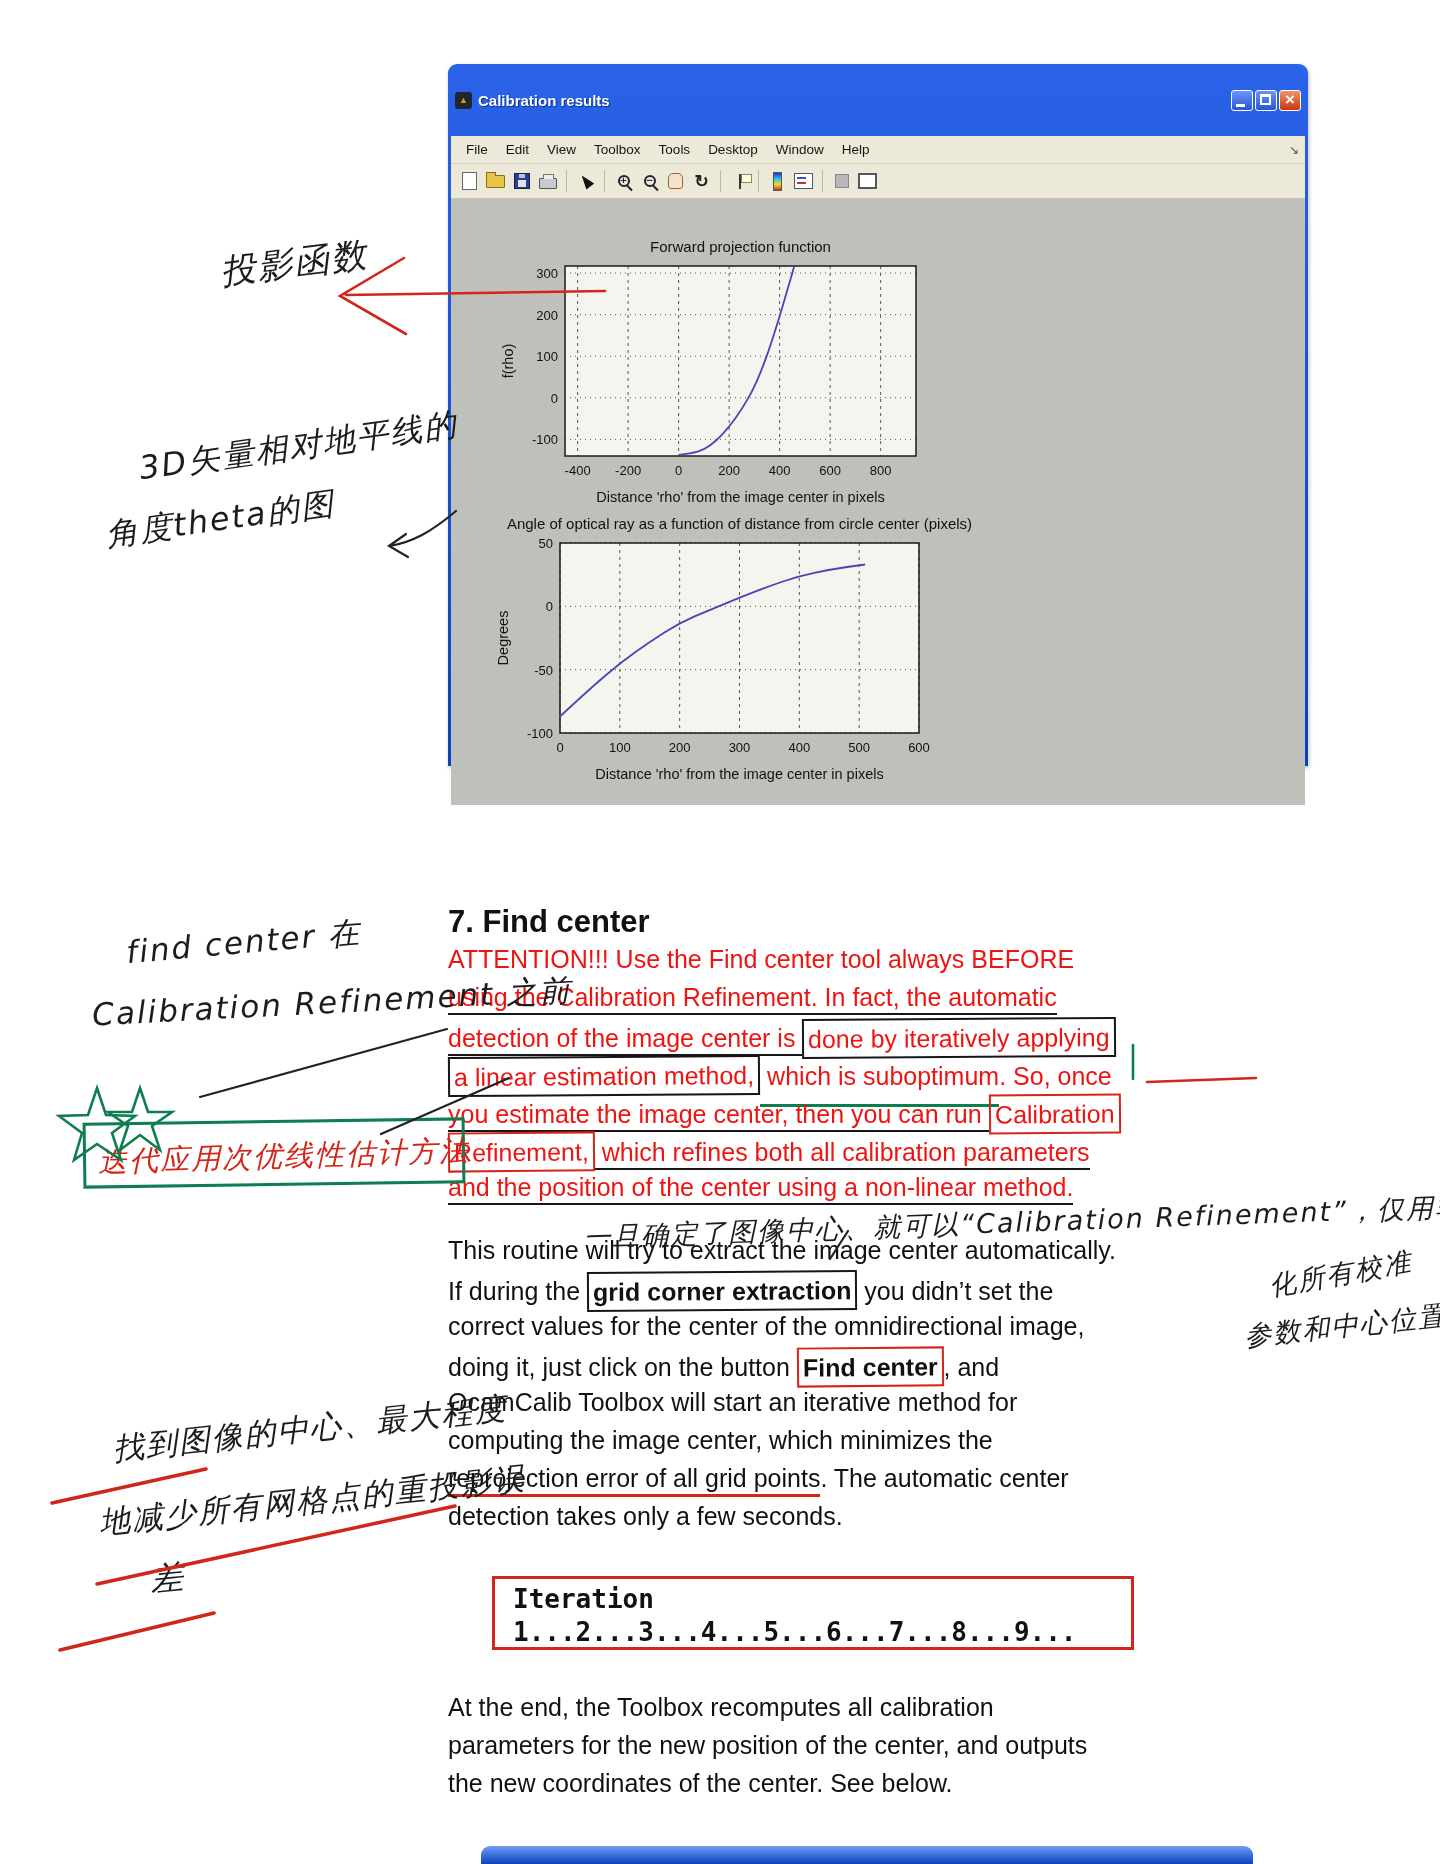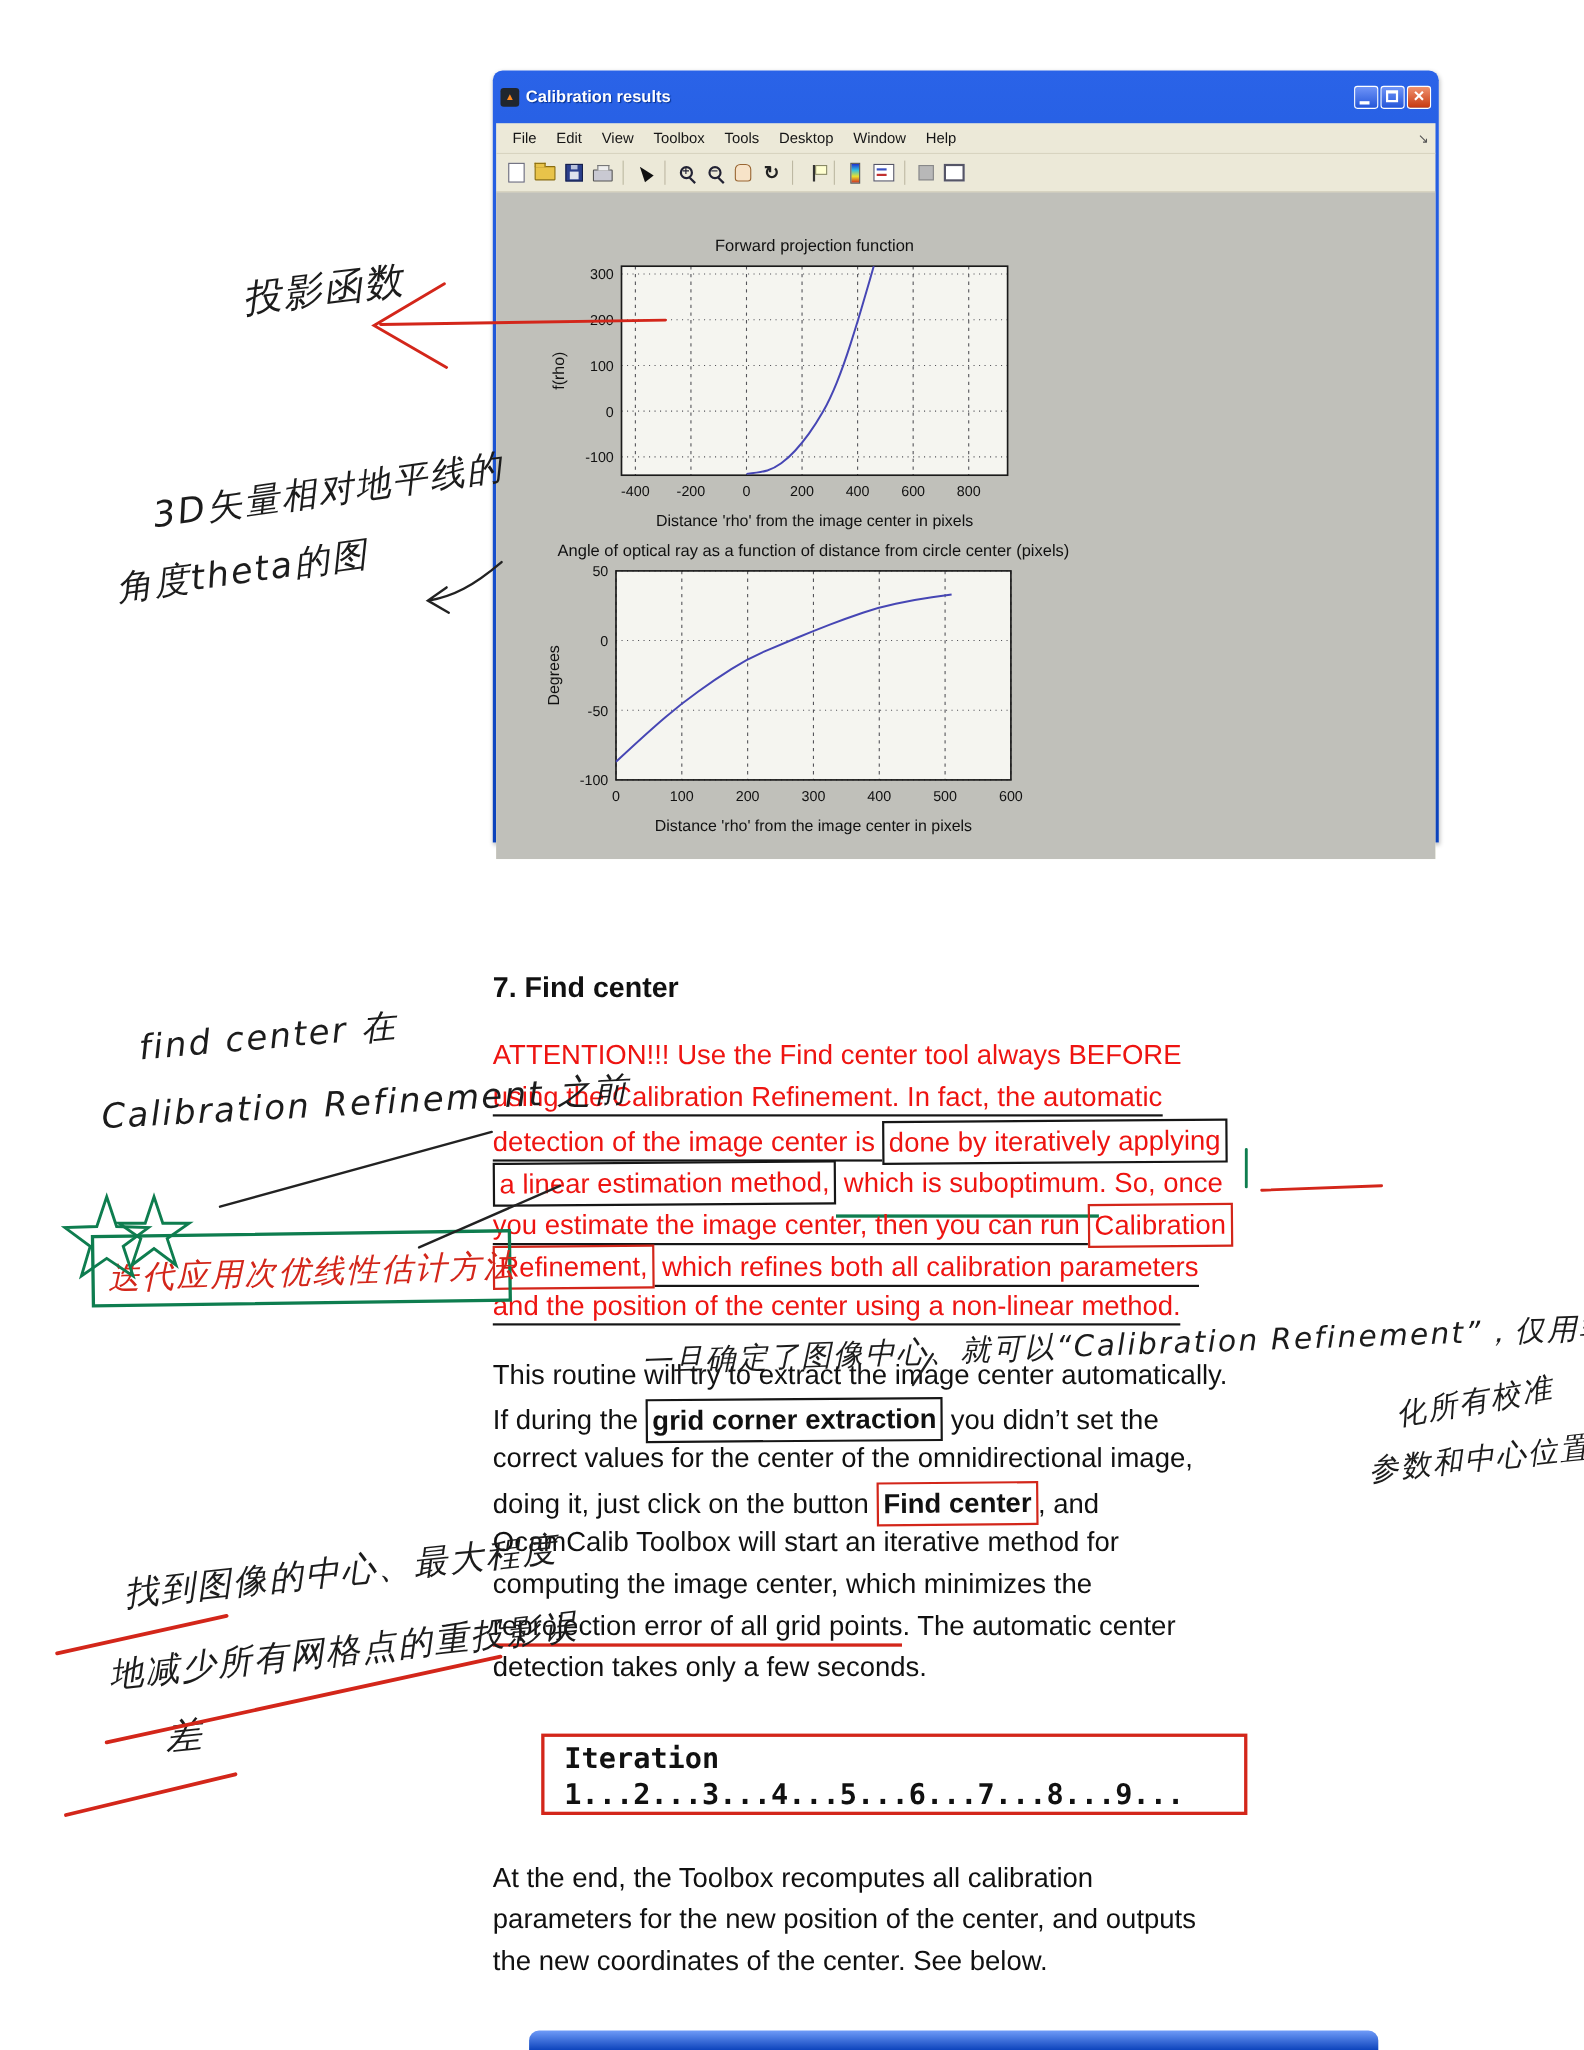--- a/index.html
+++ b/index.html
@@ -4,21 +4,21 @@
 <style>
   html,body{margin:0;padding:0}
   body{width:1440px;height:1864px;position:relative;background:#fff;overflow:hidden;
        font-family:"Liberation Sans",sans-serif;color:#111}
 
   
   .matlab-window{position:absolute;left:448px;top:64px;width:860px;height:702px;
     background:linear-gradient(var(--titlebar-top,#2a63e8),var(--titlebar-bottom,#0b42bb));
     border-radius:9px 9px 0 0;padding:0 3px 3px;box-sizing:border-box;z-index:10;
     box-shadow:1px 2px 4px rgba(0,0,0,.25)}
-  .titlebar{height:40px;display:flex;align-items:center;gap:6px;padding:4px 4px}
+  .titlebar{height:40px;display:flex;align-items:center;gap:6px;padding:16px 4px}
   .mlicon{width:17px;height:17px;background:#20262e;border-radius:3px;display:flex;
     align-items:center;justify-content:center;flex:0 0 auto}
   .mlicon::before{content:"▲";color:#ff8a20;font-size:9px;line-height:1}
   .wtitle{color:#fff;font-weight:bold;font-size:15px;text-shadow:1px 1px 1px #063090;white-space:nowrap}
   .winbtns{margin-left:auto;display:flex;gap:2px}
   .wbtn{width:22px;height:21px;border-radius:3px;border:1px solid #fff;position:relative;
     background:linear-gradient(#6f94f8,#2456d8);box-sizing:border-box}
   .wb-min::before{content:"";position:absolute;left:4px;bottom:3px;width:9px;height:3px;background:#fff}
   .wb-max::before{content:"";position:absolute;left:4px;top:3px;width:11px;height:11px;
     border:2px solid #fff;border-top-width:3px;box-sizing:border-box}
@@ -62,21 +62,21 @@
   .i-grayb{width:12px;height:12px;background:#b8b8b8;border:1px solid #888}
   .i-whiteb{width:15px;height:12px;background:#fff;border:2px solid #556}
   .canvas{flex:1;position:relative;background:var(--canvas-bg,#c0c0ba)}
   .plot{position:absolute}
   .plot text{font-family:"Liberation Sans",sans-serif}
   .tick{font-size:13px;fill:#111}
   .ctitle{font-size:15px;fill:#111}
   .clabel{font-size:14.5px;fill:#111}
 
   
-  .heading{position:absolute;left:448px;top:882px;font-size:26px;font-weight:bold;z-index:20}
+  .heading{position:absolute;left:448px;top:904px;font-size:31px;font-weight:bold;z-index:20}
   .para{position:absolute;z-index:20}
   .line{height:38px;white-space:pre;font-size:25px;line-height:34px}
   .red-para .line{color:var(--red-text,#ee1411)}
   .b{font-weight:bold}
   .ul-black{border-bottom:2.5px solid #161616;padding-bottom:2px}
   .ul-green{border-bottom:3px solid var(--annotation-green,#0e7d4f);padding-bottom:14px}
   .ul-red{border-bottom:3px solid var(--annotation-red,#d3261a);padding-bottom:2px}
   .box-black{border:2px solid #161616;padding:1px 4px;display:inline-block;transform:rotate(-0.4deg)}
   .box-red{border:2.5px solid var(--annotation-red,#d3261a);padding:1px 4px;display:inline-block;transform:rotate(-0.5deg)}
   .code-box{position:absolute;left:492px;top:1576px;width:642px;height:74px;box-sizing:border-box;

